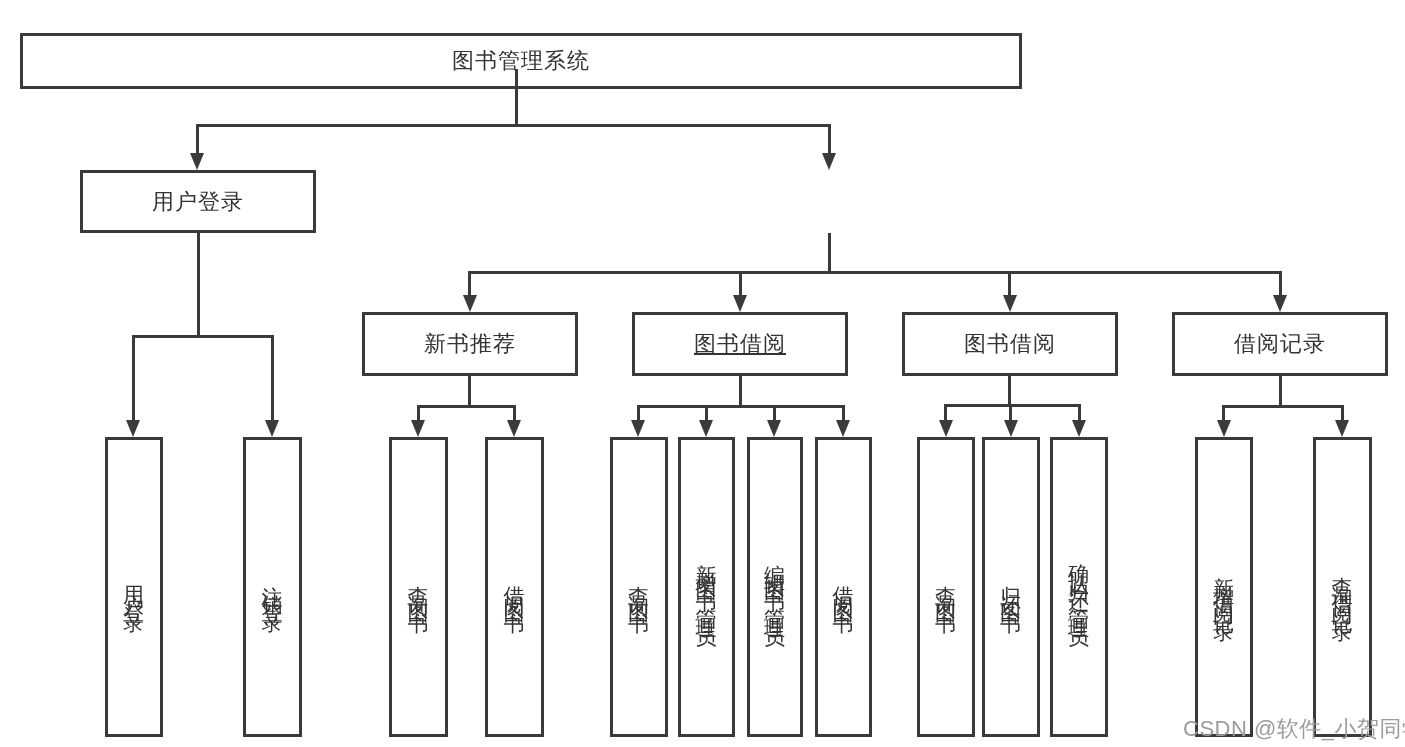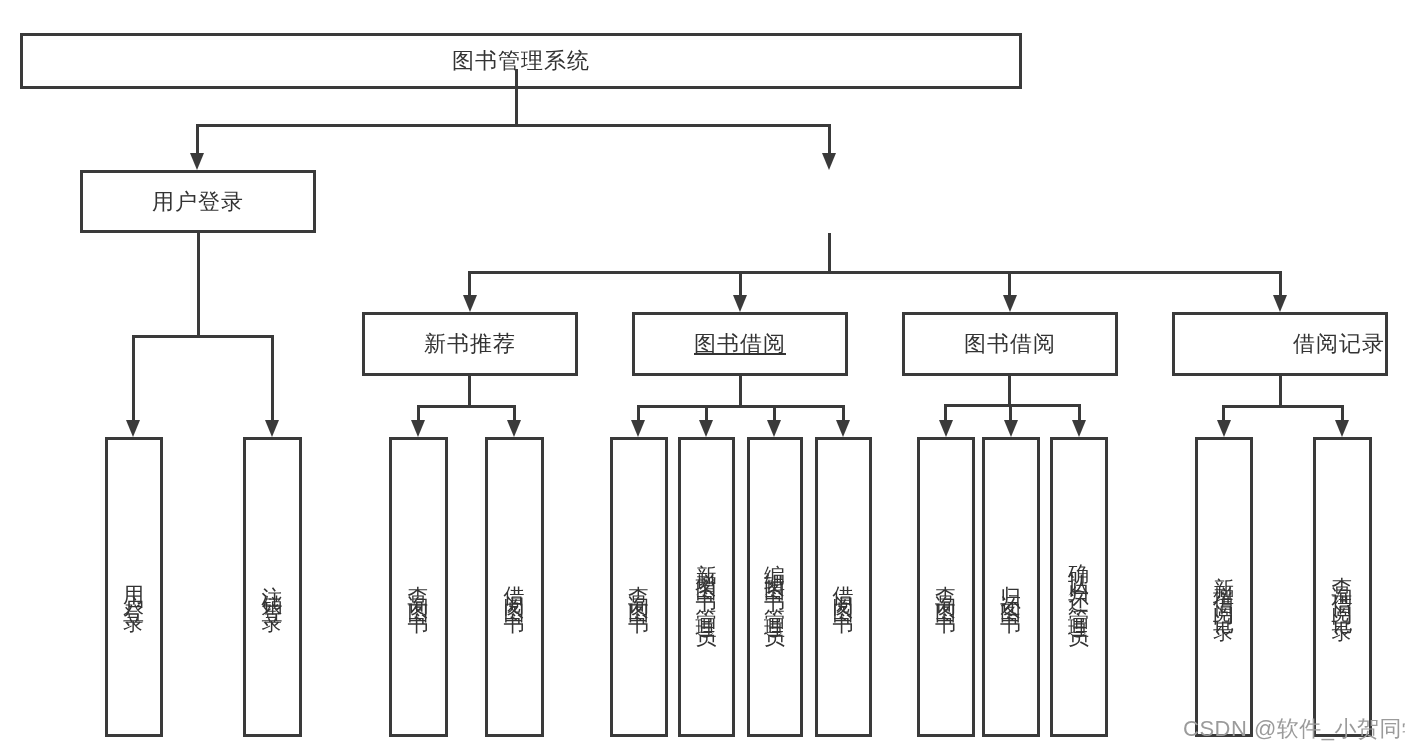--- a/index.html
+++ b/index.html
@@ -81,21 +81,21 @@
 
   <div class="box hbox" style="left:362px; top:312px; width:216px; height:64px;">
     <span>新书推荐</span>
   </div>
   <div class="box hbox" style="left:632px; top:312px; width:216px; height:64px;text-decoration:underline;">
     <span>图书借阅</span>
   </div>
   <div class="box hbox" style="left:902px; top:312px; width:216px; height:64px;">
     <span>图书借阅</span>
   </div>
-  <div class="box hbox" style="left:1172px; top:312px; width:216px; height:64px;justify-content:flex-end;">
+  <div class="box hbox" style="left:1172px; top:312px; width:216px; height:64px;">
     <span>借阅记录</span>
   </div>
 
   <div class="vline" style="left:468px; top:376px; height:31px;"></div>
   <div class="hline" style="left:417px; top:405px; width:99px;"></div>
   <div class="vline" style="left:417px; top:405px; height:17px;"></div>
   <div class="arr" style="left:411px; top:420px;"></div>
   <div class="vline" style="left:513px; top:405px; height:17px;"></div>
   <div class="arr" style="left:507px; top:420px;"></div>
 

